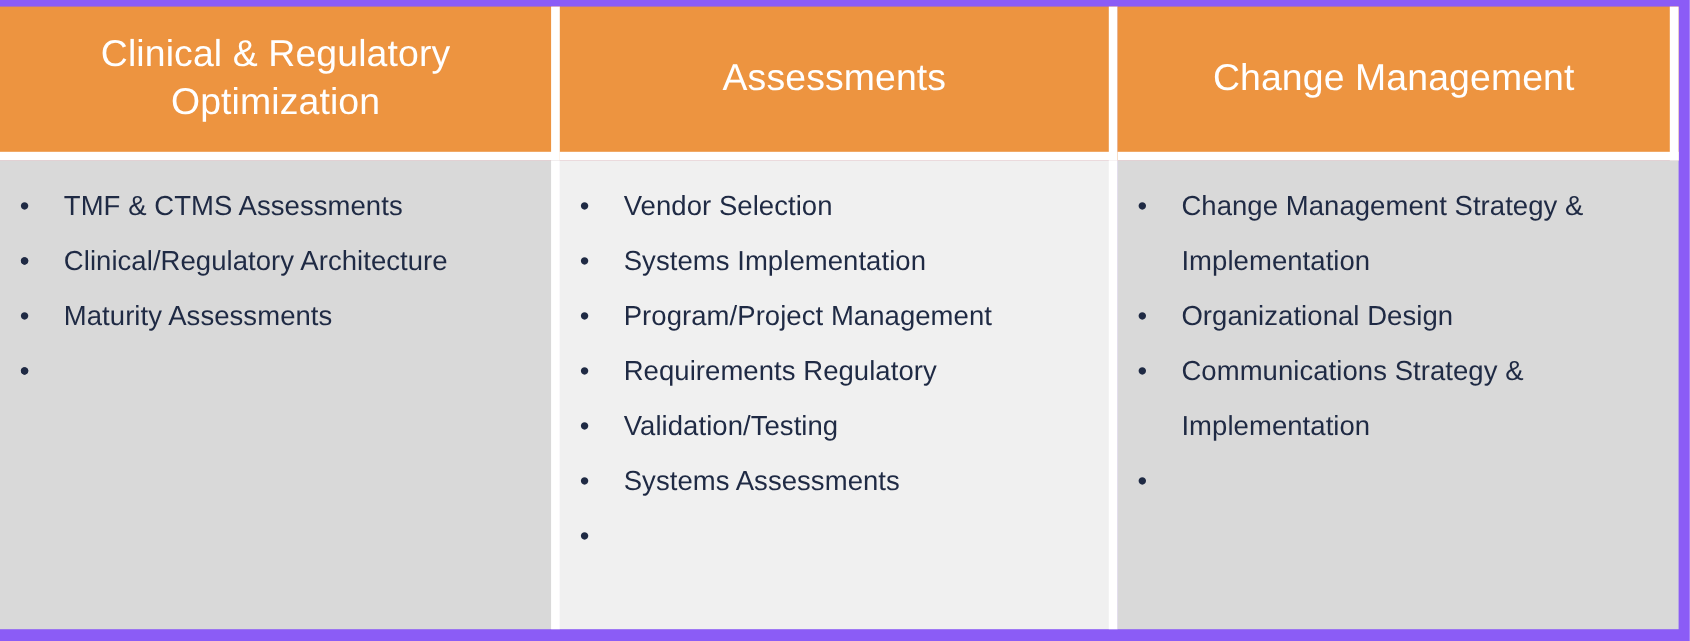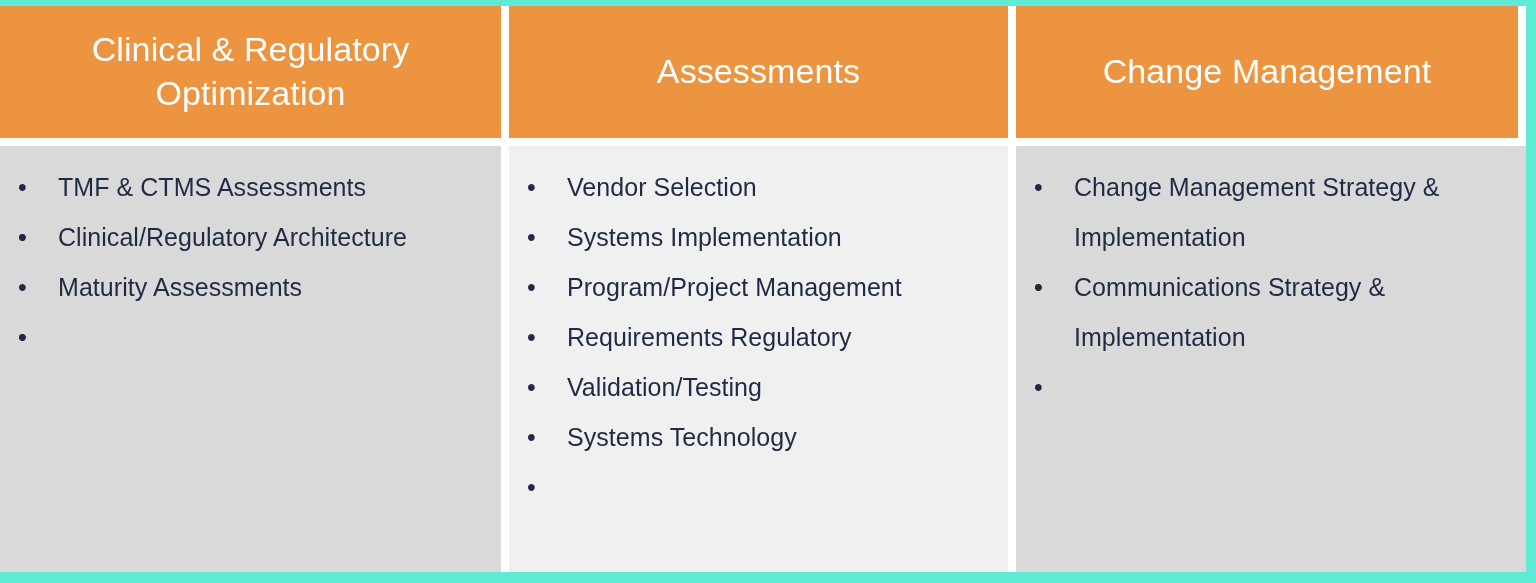--- a/index.html
+++ b/index.html
@@ -13,21 +13,21 @@
     font-family: "Liberation Sans", "DejaVu Sans", sans-serif;
     overflow: hidden;
   }
 
   .table-wrap {
     position: relative;
     width: 1536px;
     height: 583px;
     box-sizing: border-box;
     padding: 6px 10px 11px 0px;
-    background: #5eead4;
+    background: #8b5cf6;
   }
 
   .grid {
     display: grid;
     grid-template-columns: 509px 507px 510px;
     grid-template-rows: 140px 1fr;
     column-gap: 0px;
     row-gap: 0px;
     width: 1526px;
     height: 566px;
@@ -122,27 +122,27 @@
           <li><span class="bullet">•</span></li>
         </ul>
     </div>
     <div class="cell cell-shade-light">
       <ul class="items">
           <li><span class="bullet">•</span><span>Vendor Selection</span></li>
           <li><span class="bullet">•</span><span>Systems Implementation</span></li>
           <li><span class="bullet">•</span><span>Program/Project Management</span></li>
           <li><span class="bullet">•</span><span>Requirements Regulatory</span></li>
           <li><span class="bullet">•</span><span>Validation/Testing</span></li>
-          <li><span class="bullet">•</span><span>Systems Technology</span></li>
+          <li><span class="bullet">•</span><span>Systems Assessments</span></li>
           <li><span class="bullet">•</span></li>
         </ul>
     </div>
     <div class="cell cell-shade-dark">
       <ul class="items">
           <li><span class="bullet">•</span><span>Change Management Strategy &amp; Implementation</span></li>
-          <li><span class="bullet">•</span></li>
+          <li><span class="bullet">•</span><span>Organizational Design</span></li>
           <li><span class="bullet">•</span><span>Communications Strategy &amp; Implementation</span></li>
           <li><span class="bullet">•</span></li>
         </ul>
     </div>
 
   </div>
 </div>
 
 </body></html>

